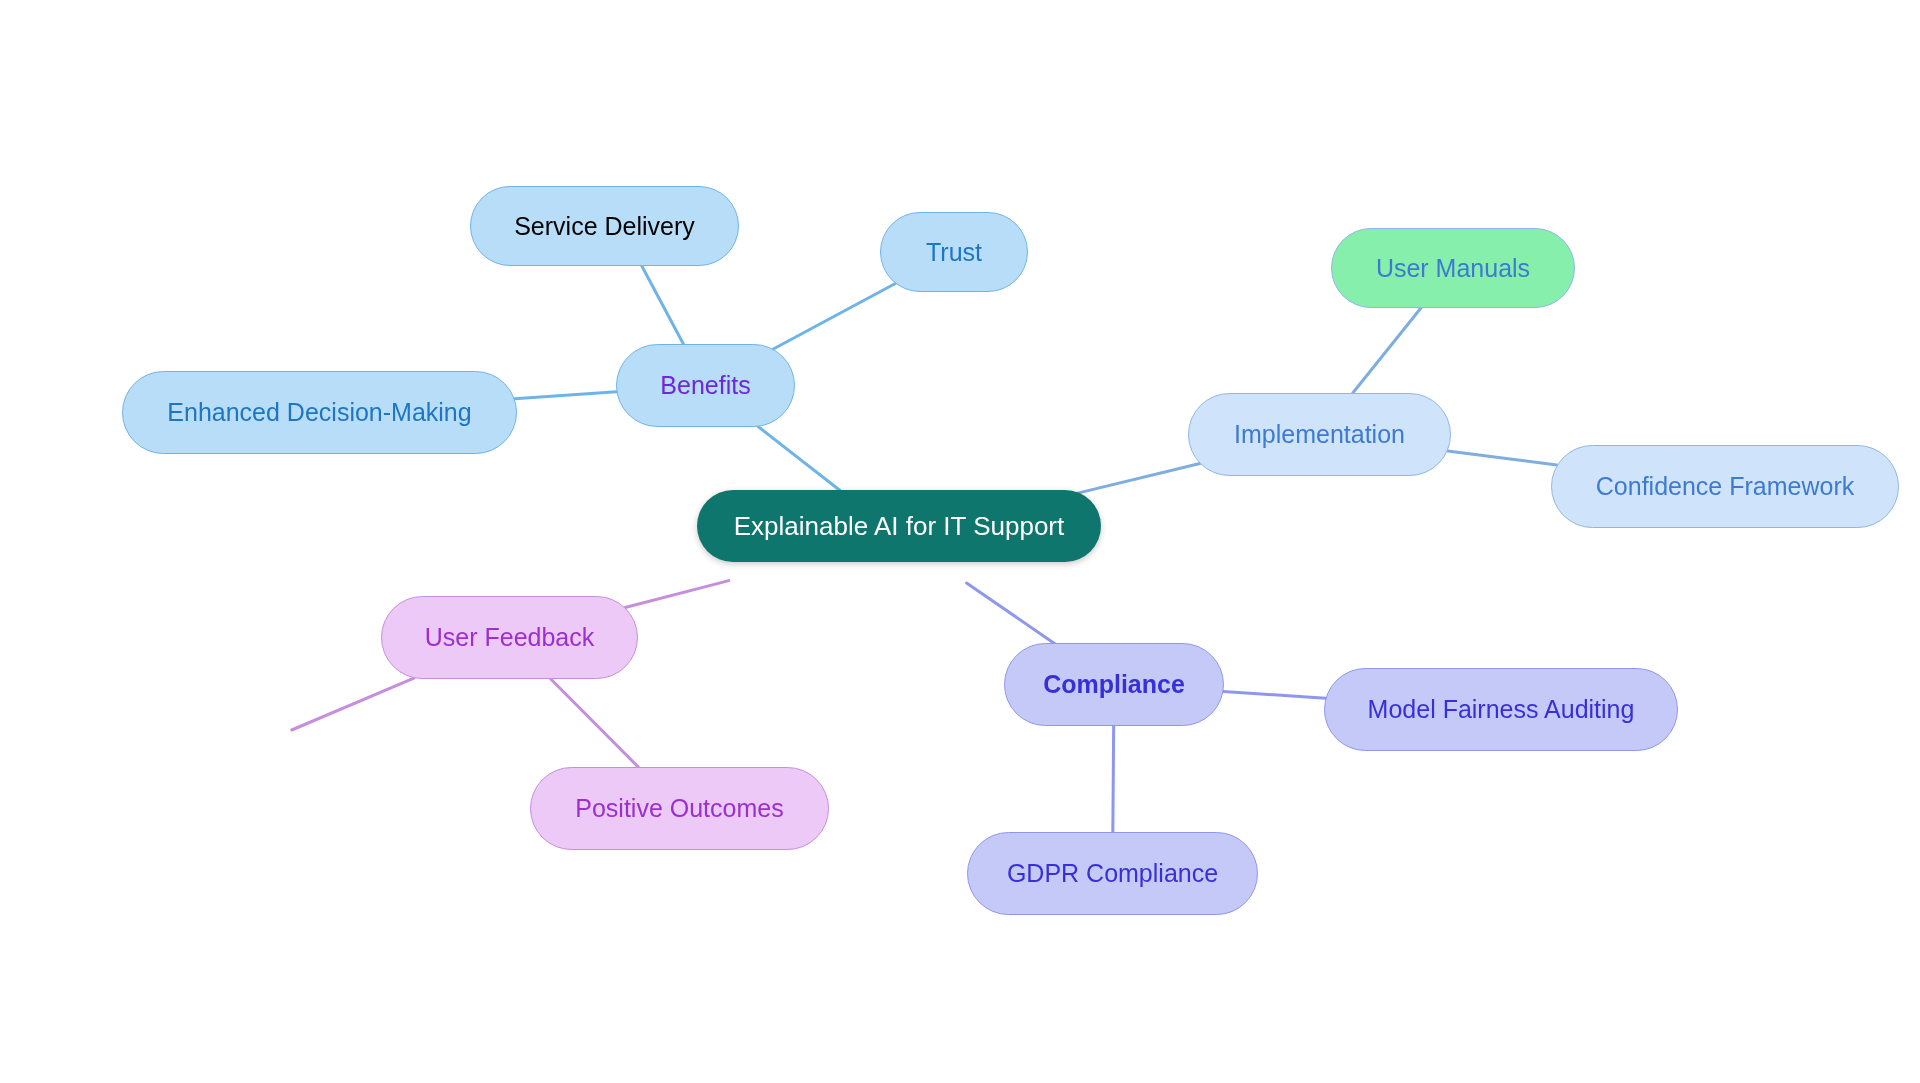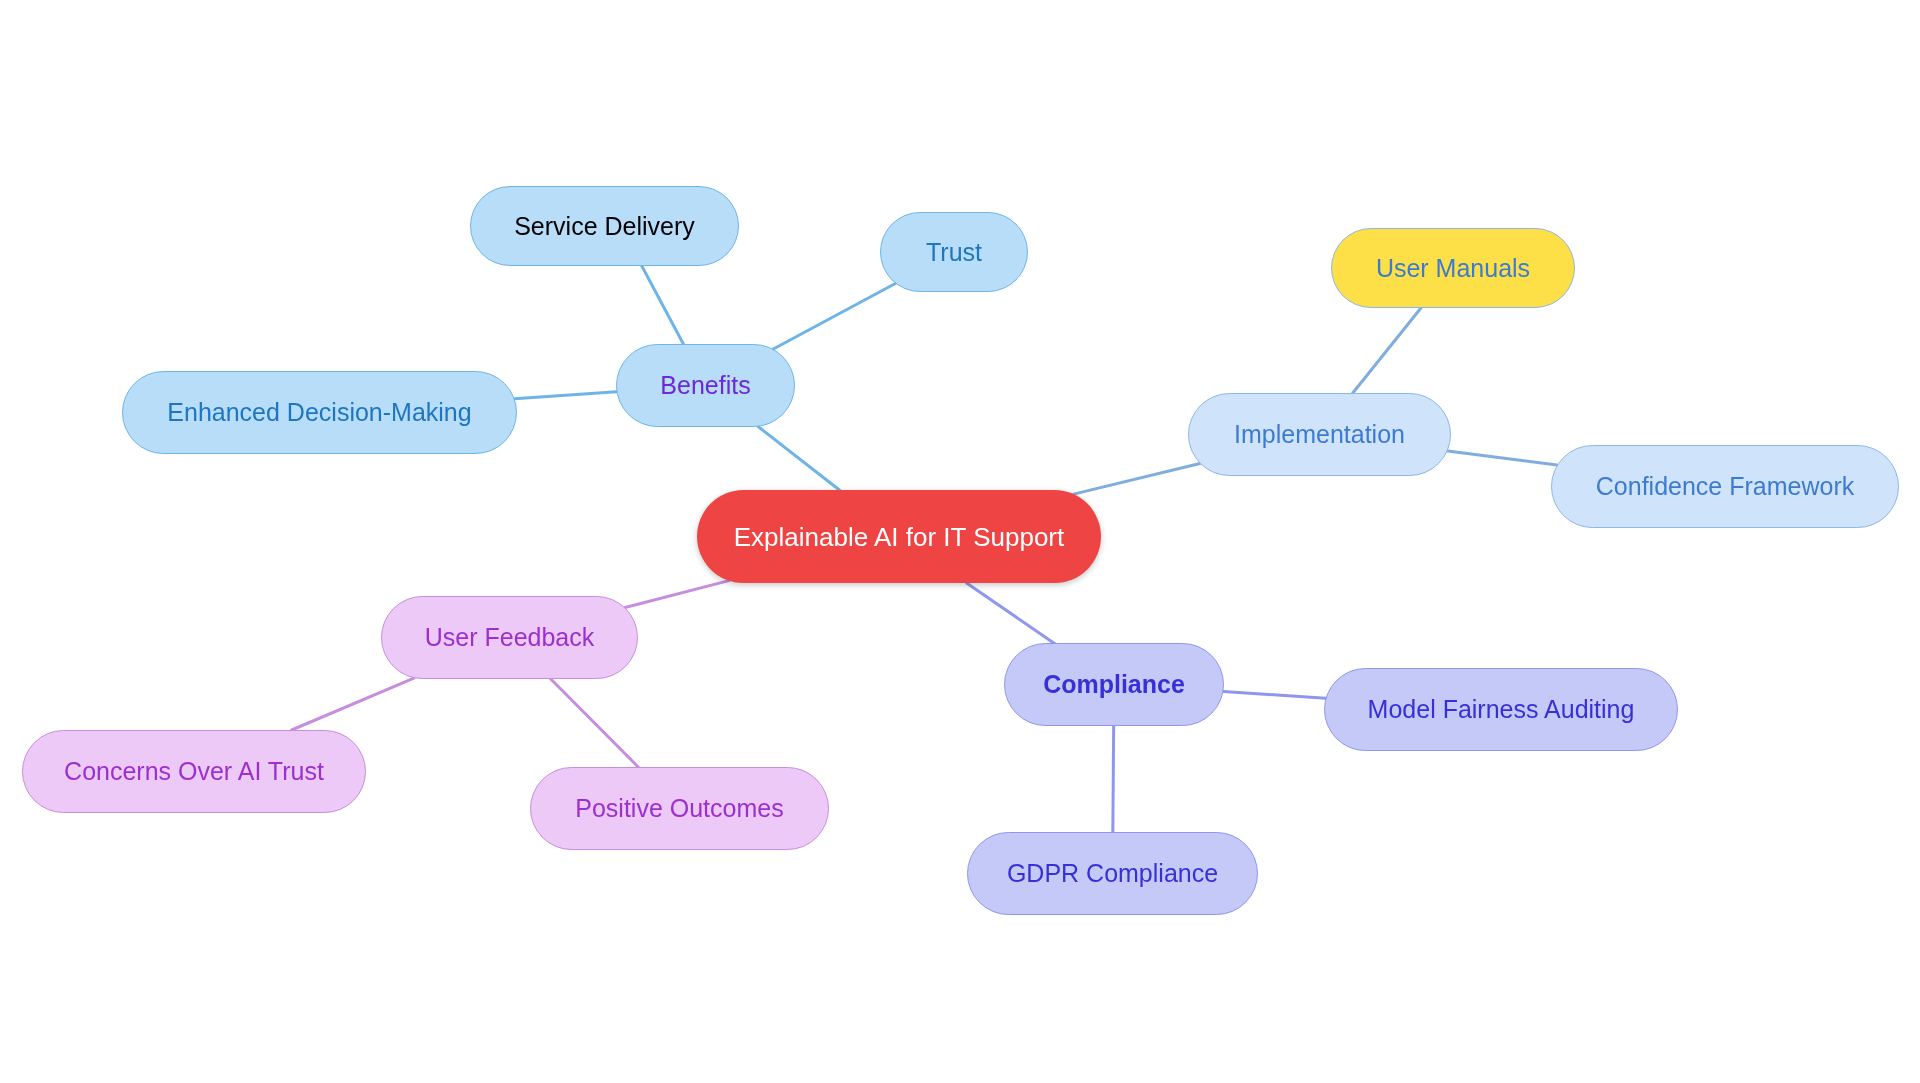--- a/index.html
+++ b/index.html
@@ -66,21 +66,21 @@
       <line x1="1352.77" y1="393.00" x2="1420.93" y2="308.00" stroke="#7faede" stroke-width="3" class="edge"></line>
       <line x1="1447.61" y1="450.93" x2="1557.03" y2="464.96" stroke="#7faede" stroke-width="3" class="edge"></line>
       <line x1="966.55" y1="583.00" x2="1055.48" y2="644.22" stroke="#8f96ee" stroke-width="3" class="edge"></line>
       <line x1="1223.39" y1="691.57" x2="1325.58" y2="698.17" stroke="#8f96ee" stroke-width="3" class="edge"></line>
       <line x1="1113.67" y1="726.00" x2="1112.83" y2="832.00" stroke="#8f96ee" stroke-width="3" class="edge"></line>
       <line x1="728.83" y1="580.63" x2="625.18" y2="607.50" stroke="#c78ede" stroke-width="3" class="edge"></line>
       <line x1="413.91" y1="678.10" x2="291.71" y2="730.00" stroke="#c78ede" stroke-width="3" class="edge"></line>
       <line x1="550.76" y1="679.00" x2="638.24" y2="767.00" stroke="#c78ede" stroke-width="3" class="edge"></line>
     </svg>
 
-  <div class="node root" style="left: 697px; top: 490px; width: 404px; height: 93px; background: #ef4444; color: rgb(255, 255, 255); border-color: rgb(15, 23, 32); border-radius: 46.5px; font-size: 26px;">
+  <div class="node root" style="left: 697px; top: 490px; width: 404px; height: 72px; background: #0f766e; color: rgb(255, 255, 255); border-color: rgb(15, 23, 32); border-radius: 46.5px; font-size: 26px;">
     <span class="node-label">Explainable AI for IT Support</span>
   </div>
 
   <div class="node" style="left: 616px; top: 344px; width: 179px; height: 83px; background: rgb(184, 221, 248); color: #6d28d9; border-color: rgb(110, 180, 232); border-radius: 41.5px; font-size: 25px;">
     <span class="node-label">Benefits</span>
   </div>
 
   <div class="node" style="left: 470px; top: 156px; width: 269px; height: 80px; background: rgb(184, 221, 248); color: #000000; border-color: rgb(110, 180, 232); border-radius: 40px; font-size: 25px; margin-top: 30px;">
     <span class="node-label">Service Delivery</span>
   </div>
@@ -90,21 +90,21 @@
   </div>
 
   <div class="node" style="left: 122px; top: 371px; width: 395px; height: 83px; background: rgb(184, 221, 248); color: rgb(30, 118, 194); border-color: rgb(110, 180, 232); border-radius: 41.5px; font-size: 25px;">
     <span class="node-label">Enhanced Decision-Making</span>
   </div>
 
   <div class="node" style="left: 1188px; top: 393px; width: 263px; height: 83px; background: rgb(207, 227, 251); color: rgb(61, 123, 208); border-color: rgb(143, 182, 230); border-radius: 41.5px; font-size: 25px;">
     <span class="node-label">Implementation</span>
   </div>
 
-  <div class="node" style="left: 1331px; top: 228px; width: 244px; height: 80px; background: #fde047; color: rgb(61, 123, 208); border-color: rgb(143, 182, 230); border-radius: 40px; font-size: 25px;">
+  <div class="node" style="left: 1331px; top: 228px; width: 244px; height: 80px; background: #86efac; color: rgb(61, 123, 208); border-color: rgb(143, 182, 230); border-radius: 40px; font-size: 25px;">
     <span class="node-label">User Manuals</span>
   </div>
 
   <div class="node" style="left: 1551px; top: 445px; width: 348px; height: 83px; background: rgb(207, 227, 251); color: rgb(61, 123, 208); border-color: rgb(143, 182, 230); border-radius: 41.5px; font-size: 25px;">
     <span class="node-label">Confidence Framework</span>
   </div>
 
   <div class="node" style="left: 1004px; top: 643px; width: 220px; height: 83px; background: rgb(197, 201, 247); color: rgb(55, 48, 216); border-color: rgb(143, 150, 238); border-radius: 41.5px; font-size: 25px; font-weight: bold;">
     <span class="node-label">Compliance</span>
   </div>
@@ -114,21 +114,18 @@
   </div>
 
   <div class="node" style="left: 967px; top: 832px; width: 291px; height: 83px; background: rgb(197, 201, 247); color: rgb(55, 48, 216); border-color: rgb(143, 150, 238); border-radius: 41.5px; font-size: 25px;">
     <span class="node-label">GDPR Compliance</span>
   </div>
 
   <div class="node" style="left: 381px; top: 596px; width: 257px; height: 83px; background: rgb(236, 201, 247); color: rgb(155, 48, 207); border-color: rgb(199, 142, 222); border-radius: 41.5px; font-size: 25px;">
     <span class="node-label">User Feedback</span>
   </div>
 
-  <div class="node" style="left: 22px; top: 730px; width: 344px; height: 83px; background: rgb(236, 201, 247); color: rgb(155, 48, 207); border-color: rgb(199, 142, 222); border-radius: 41.5px; font-size: 25px;">
-    <span class="node-label">Concerns Over AI Trust</span>
-  </div>
 
   <div class="node" style="left: 530px; top: 767px; width: 299px; height: 83px; background: rgb(236, 201, 247); color: rgb(155, 48, 207); border-color: rgb(199, 142, 222); border-radius: 41.5px; font-size: 25px;">
     <span class="node-label">Positive Outcomes</span>
   </div>
 
 </div>
 
 </body></html>

